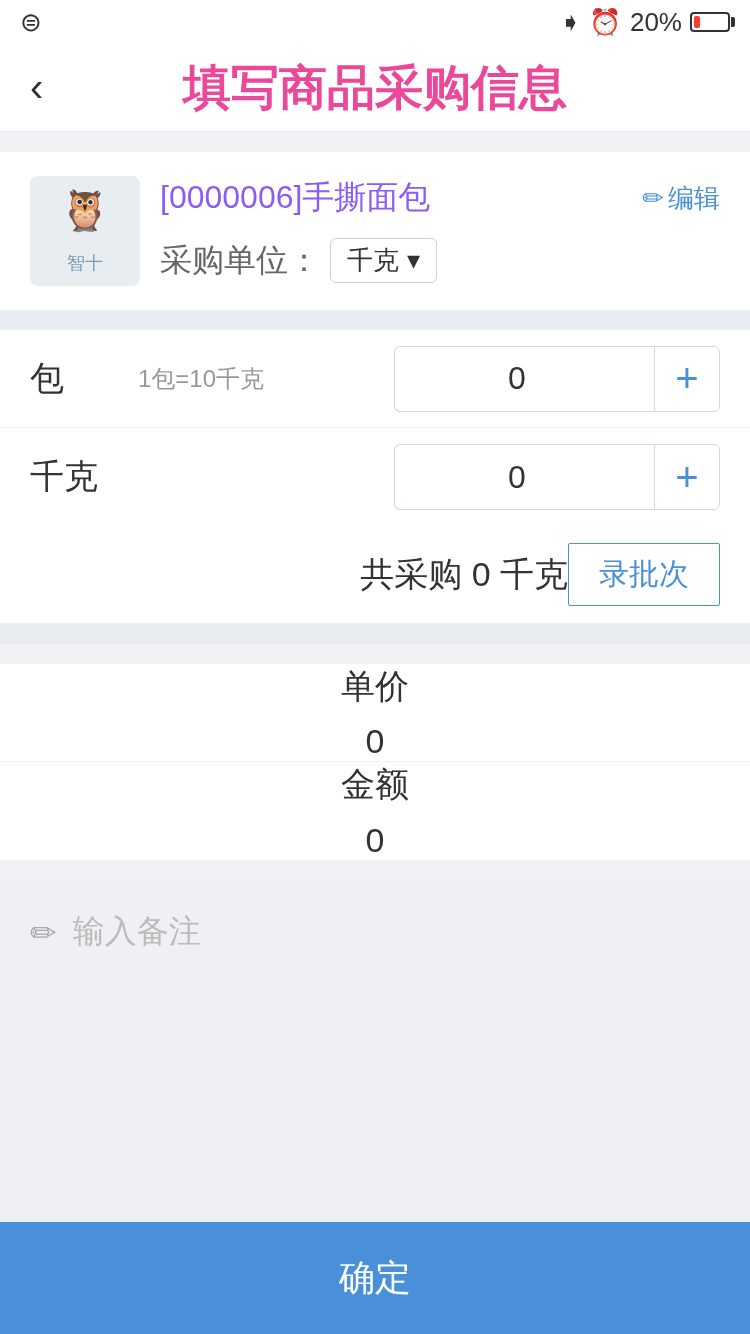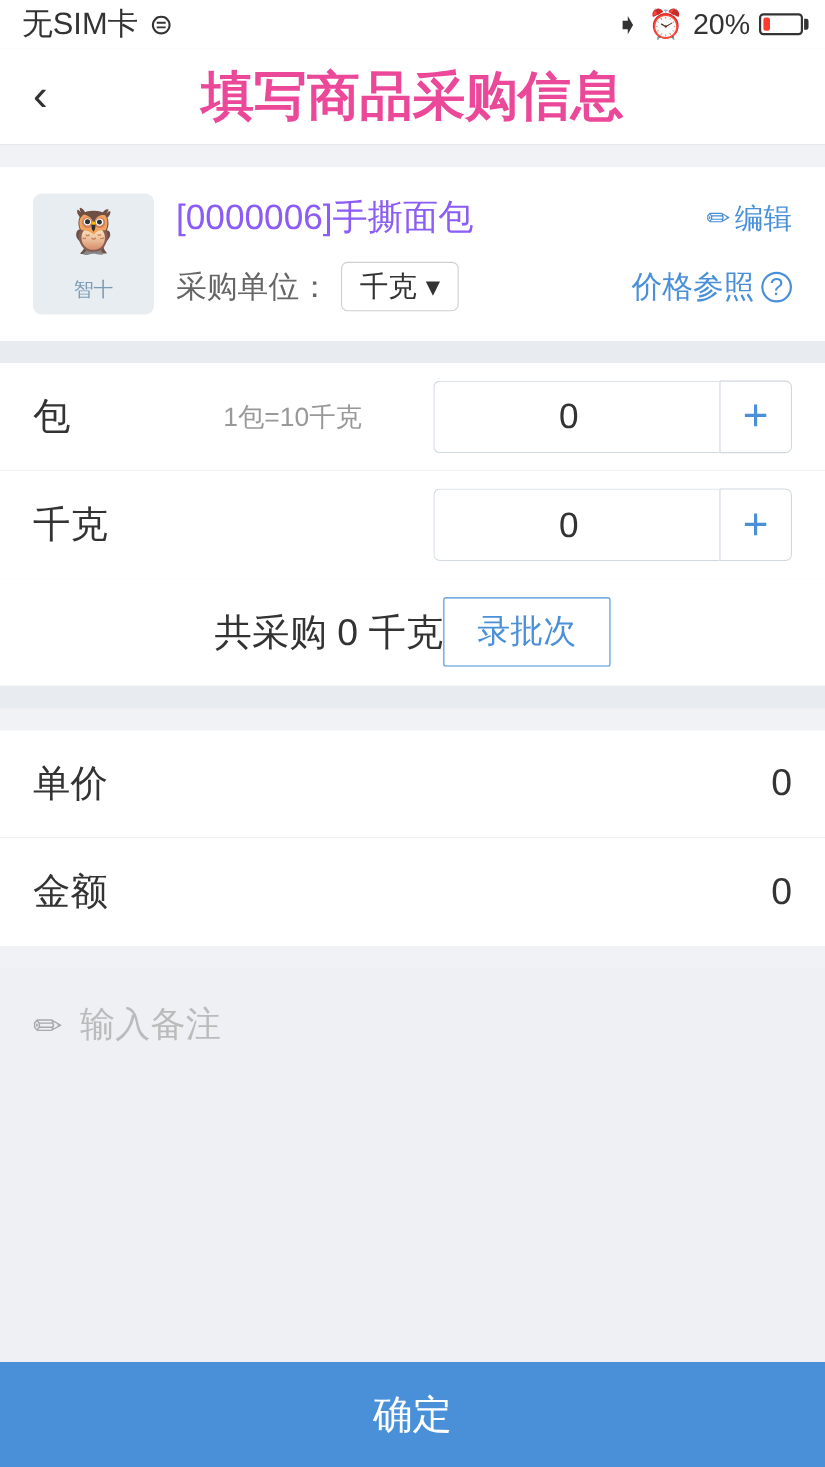--- a/index.html
+++ b/index.html
@@ -126,21 +126,21 @@
       align-items: center;
       gap: 4px;
     }
     .purchase-unit-row {
       display: flex;
       align-items: center;
       justify-content: space-between;
       margin-top: 18px;
     }
     .purchase-unit-label {
-      font-size: 28px;
+      font-size: 32px;
       color: #666;
     }
     .unit-select {
       border: 1px solid #d0d0d0;
       border-radius: 6px;
       padding: 4px 16px;
       font-size: 26px;
       color: #333;
       background: #fff;
       display: flex;
@@ -179,21 +179,20 @@
     .input-label {
       font-size: 34px;
       color: #333;
       min-width: 100px;
     }
     .input-sublabel {
       font-size: 24px;
       color: #999;
       margin-left: 8px;
       flex: 1;
-      text-align: center;
     }
     .input-field-wrap {
       display: flex;
       align-items: center;
       margin-left: auto;
       gap: 0;
     }
     .input-field {
       width: 260px;
       height: 66px;
@@ -218,21 +217,21 @@
       align-items: center;
       justify-content: center;
       cursor: pointer;
       font-weight: 300;
     }
 
     
     .summary-row {
       display: flex;
       align-items: center;
-      justify-content: center;
+      justify-content: flex-end;
       padding: 0 30px;
       height: 98px;
       background: #fff;
       border-bottom: 1px solid #f0f0f0;
     }
     .summary-text {
       font-size: 34px;
       color: #333;
     }
     .record-btn {
@@ -250,20 +249,21 @@
       background: #fff;
       margin-top: 20px;
     }
     .price-row {
       display: flex;
       align-items: center;
       justify-content: space-between;
       padding: 0 30px;
       height: 98px;
       border-bottom: 1px solid #f0f0f0;
+      flex-direction: column;
     }
     .price-row:last-child {
       border-bottom: none;
     }
     .price-label {
       font-size: 34px;
       color: #333;
     }
     .price-value {
       font-size: 34px;
@@ -290,21 +290,21 @@
       font-size: 32px;
       color: #bbb;
     }
 
     
     .confirm-btn {
       position: fixed;
       bottom: 0;
       left: 0;
       width: 750px;
-      height: 96px;
+      height: 112px;
       background: #4a90d9;
       color: #fff;
       font-size: 36px;
       font-weight: 500;
       display: flex;
       align-items: center;
       justify-content: center;
       cursor: pointer;
       border: none;
       outline: none;
@@ -314,21 +314,20 @@
     .wifi-icon {
       display: inline-block;
       font-size: 26px;
     }
   </style>
 </head>
 <body>
 
 <div class="status-bar">
   <div class="status-left">
-    <span>无SIM卡</span>
     <span class="wifi-icon">⊜</span>
   </div>
   <div class="status-right">
     <span>➧</span>
     <span>⏰</span>
     <span>20%</span>
     <span class="battery-icon">
       <span class="battery-fill"></span>
     </span>
   </div>
@@ -353,24 +352,20 @@
       </span>
     </div>
     <div class="purchase-unit-row">
       <div style="display:flex;align-items:center;">
         <span class="purchase-unit-label">采购单位：</span>
         <span class="unit-select">
           <span>千克</span>
           <span>▾</span>
         </span>
       </div>
-      <span class="price-ref">
-        <span>价格参照</span>
-        <span style="width:28px;height:28px;border:2px solid #4a90d9;border-radius:50%;font-size:22px;display:inline-flex;align-items:center;justify-content:center;">?</span>
-      </span>
     </div>
   </div>
 </div>
 
 <div class="section-divider"></div>
 
 <div class="input-section">
 
   <div class="input-row">
     <span class="input-label">包</span>

